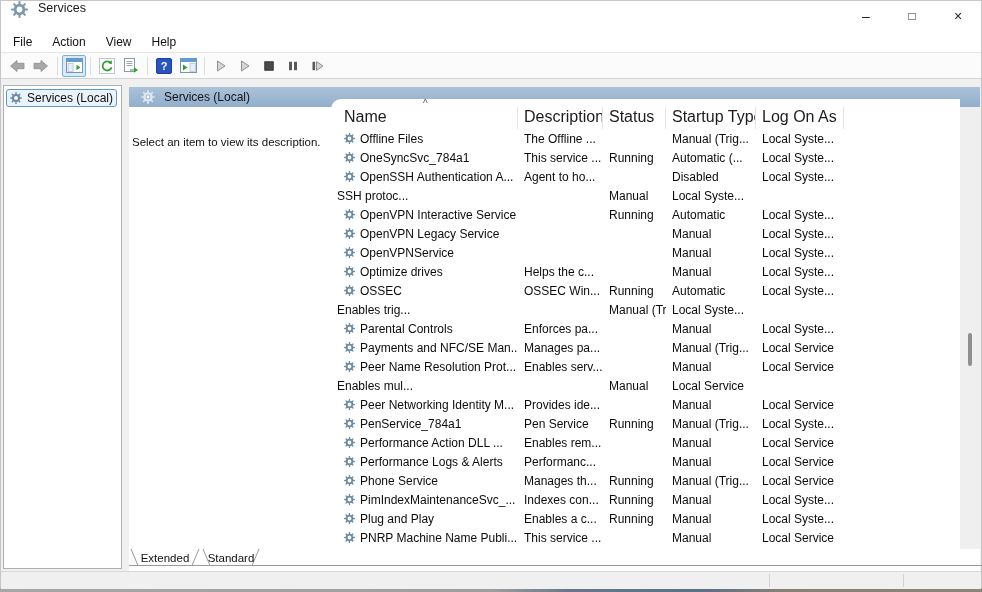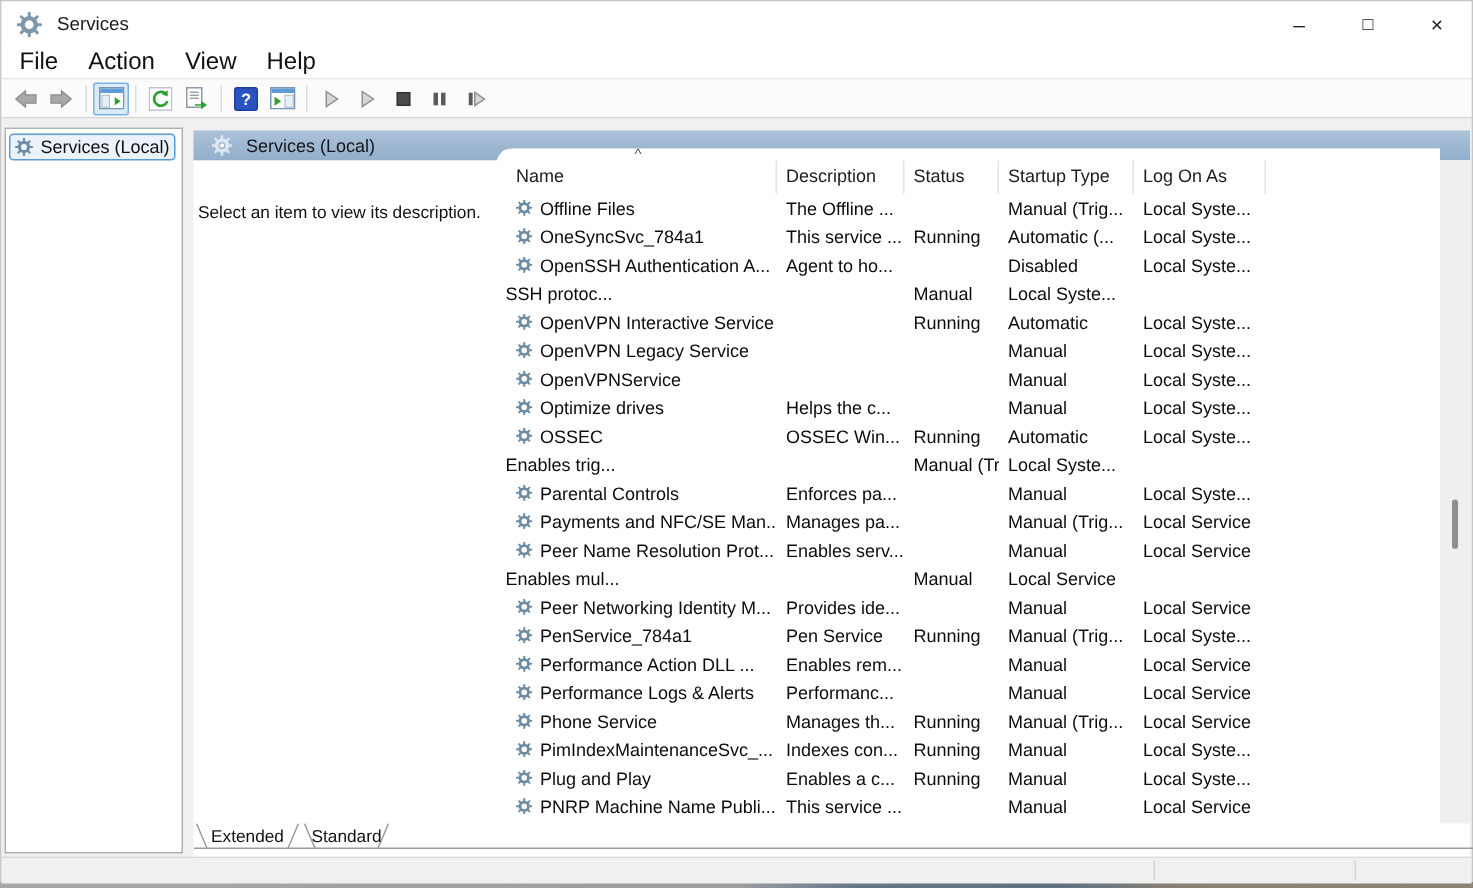--- a/index.html
+++ b/index.html
@@ -1,32 +1,32 @@
 <!DOCTYPE html>
 <html><head>
 <meta charset="utf-8">
 <style>
   * { margin:0; padding:0; box-sizing:border-box; }
   html,body { width:982px; height:592px; overflow:hidden; background:#f0f0f0;
               font-family:"Liberation Sans", sans-serif; -webkit-font-smoothing:antialiased; }
   .window { width:982px; height:588px; background:#f0f0f0; border:1px solid #c6c6c6; border-bottom:none; position:relative; }
 
   
-  .titlebar { height:30px; background:#ffffff; display:flex; align-items:center; padding-left:10px; }
+  .titlebar { height:30px; background:#ffffff; display:flex; padding-left:10px; }
   .titlebar .app-icon { width:17px; height:17px; margin-right:10px; color:#7d97ad; }
   .title-text { font-size:12.5px; color:#1a1a1a; }
   .win-controls { margin-left:auto; display:flex; height:100%; }
   .win-btn { width:46px; height:100%; display:flex; align-items:center; justify-content:center;
              font-size:14px; color:#222; font-weight:400; }
   .win-btn.max { font-size:12px; }
 
   
   .menubar { height:22px; background:#ffffff; display:flex; align-items:center; padding-left:2px;
              border-bottom:1px solid #e6e6e6; }
-  .menu-item { font-size:16px; color:#111; padding:2px 10px; }
+  .menu-item { font-size:12px; color:#111; padding:2px 10px; }
 
   
   .toolbar { height:26px; background:#fbfbfb; border-bottom:1px solid #d4d4d4;
              display:flex; align-items:center; padding-left:4px; }
   .tbtn { width:24px; height:22px; display:flex; align-items:center; justify-content:center; border:1px solid transparent; border-radius:2px; }
   .tbtn.active { background:#d9eaf9; border:1px solid #7ab0e0; }
   .tsep { width:1px; height:18px; background:#dcdcdc; margin:0 4px; }
   .tbtn svg { display:block; }
 
   
@@ -48,21 +48,21 @@
   .desc-text { position:absolute; left:3px; top:9px; width:200px; font-size:11.5px; color:#111;
                white-space:nowrap; overflow:hidden;margin-top:20px; }
 
   .scroll-gutter { position:absolute; right:0; top:0; width:20px; bottom:-1px; background:#efefef; }
   .scroll-thumb { position:absolute; left:8px; width:4px; top:226px; height:33px; background:#8f8f8f; border-radius:2px; }
 
   .list-panel { position:absolute; left:202px; top:-8px; right:20px; bottom:0;
                 background:#ffffff; border-top-left-radius:10px; overflow:hidden; z-index:3; }
   .list-header { height:30px; display:grid; grid-template-columns:187px 85px 63px 90px 88px 1fr;
                  position:relative; align-items:center; padding-top:8px; }
-  .hcell { font-size:12px; color:#1c1c1c; padding-left:6px; border-right:1px solid #e4e4e4; height:22px; line-height:20px; white-space:nowrap; overflow:hidden; }
+  .hcell { font-size:16px; color:#1c1c1c; padding-left:6px; border-right:1px solid #e4e4e4; height:22px; line-height:20px; white-space:nowrap; overflow:hidden; }
   .hcell.first { padding-left:13px; }
   .hcell.last { border-right:none; }
   .sort-caret { position:absolute; left:92px; top:-1px; font-size:10px; color:#555; }
 
   .rows {}
   .srow { height:19px; display:grid; grid-template-columns:187px 85px 63px 90px 88px 1fr; align-items:center; }
   .cell { font-size:12px; color:#0c0c0c; padding-left:6px; white-space:nowrap; overflow:hidden; }
   .cell.name { padding-left:13px; display:flex; align-items:center; gap:5px; }
   .cell.name svg { flex:0 0 auto; color:#6d8ba3; }
   .cell.name span { white-space:nowrap; overflow:hidden; }

